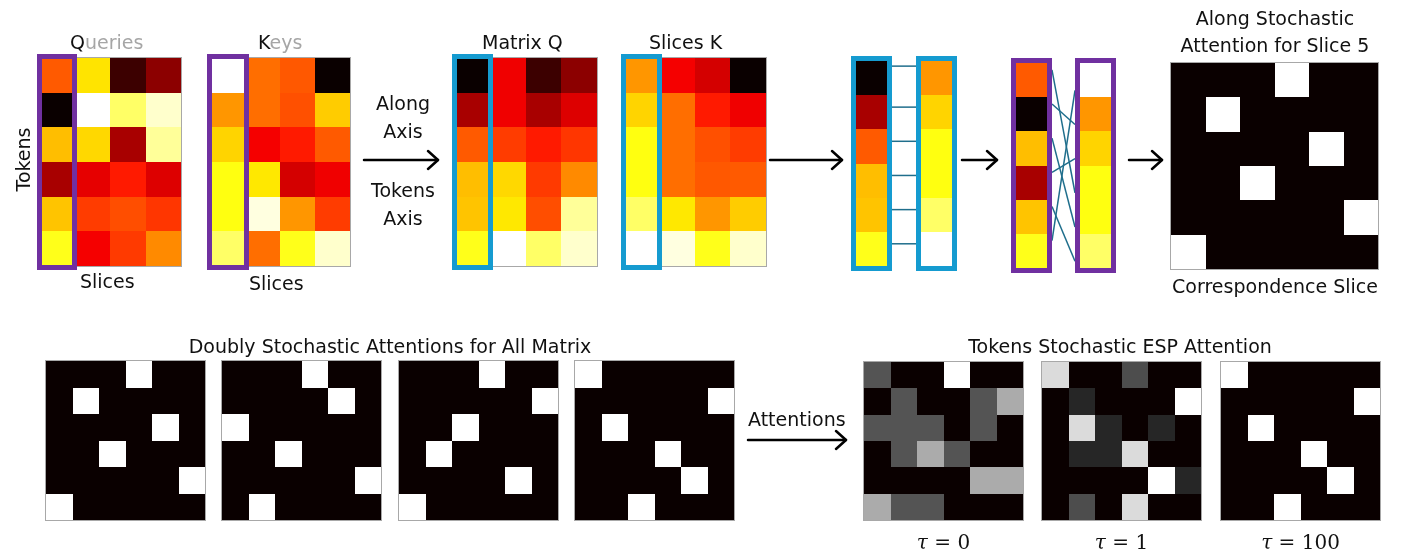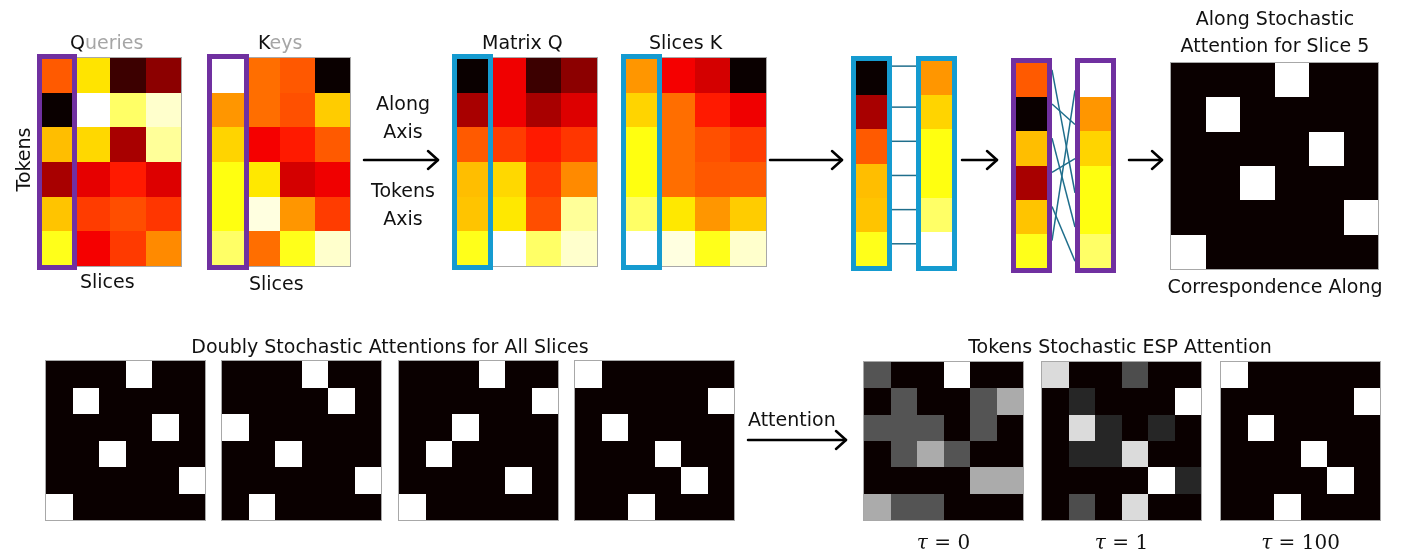--- a/index.html
+++ b/index.html
@@ -261,23 +261,23 @@
     <div class="cell" style="background: rgb(10, 0, 0);"></div>
     <div class="cell" style="background: rgb(10, 0, 0);"></div>
     <div class="cell" style="background: rgb(255, 255, 255);"></div>
     <div class="cell" style="background: rgb(255, 255, 255);"></div>
     <div class="cell" style="background: rgb(10, 0, 0);"></div>
     <div class="cell" style="background: rgb(10, 0, 0);"></div>
     <div class="cell" style="background: rgb(10, 0, 0);"></div>
     <div class="cell" style="background: rgb(10, 0, 0);"></div>
     <div class="cell" style="background: rgb(10, 0, 0);"></div>
   </div>
-<div class="lbl center" style="left:1145px; top:277px; width:260px;">Correspondence Along</div>
-
-<div class="lbl center" style="left:120px; top:337px; width:540px;">Doubly Stochastic Attentions for All Slices</div>
+<div class="lbl center" style="left:1145px; top:277px; width:260px;">Correspondence Slice</div>
+
+<div class="lbl center" style="left:120px; top:337px; width:540px;">Doubly Stochastic Attentions for All Matrix</div>
 
 <div class="grid" id="mx-all-0" style="left:45px; top:360px; width:161px; height:161px; grid-template-columns:repeat(6,1fr); grid-template-rows:repeat(6,1fr);">
     <div class="cell" style="background: rgb(10, 0, 0);"></div>
     <div class="cell" style="background: rgb(10, 0, 0);"></div>
     <div class="cell" style="background: rgb(10, 0, 0);"></div>
     <div class="cell" style="background: rgb(255, 255, 255);"></div>
     <div class="cell" style="background: rgb(10, 0, 0);"></div>
     <div class="cell" style="background: rgb(10, 0, 0);"></div>
     <div class="cell" style="background: rgb(10, 0, 0);"></div>
     <div class="cell" style="background: rgb(255, 255, 255);"></div>
@@ -418,21 +418,21 @@
     <div class="cell" style="background: rgb(255, 255, 255);"></div>
     <div class="cell" style="background: rgb(10, 0, 0);"></div>
     <div class="cell" style="background: rgb(10, 0, 0);"></div>
     <div class="cell" style="background: rgb(10, 0, 0);"></div>
     <div class="cell" style="background: rgb(255, 255, 255);"></div>
     <div class="cell" style="background: rgb(10, 0, 0);"></div>
     <div class="cell" style="background: rgb(10, 0, 0);"></div>
     <div class="cell" style="background: rgb(10, 0, 0);"></div>
   </div>
 
-<div class="lbl" style="left:748px; top:410px;">Attention</div>
+<div class="lbl" style="left:748px; top:410px;">Attentions</div>
 
 <div class="lbl center" style="left:880px; top:337px; width:480px;">Tokens Stochastic ESP Attention</div>
 
 <div class="grid" id="mx-esp-0" style="left:863px; top:361px; width:161px; height:160px; grid-template-columns:repeat(6,1fr); grid-template-rows:repeat(6,1fr);">
     <div class="cell" style="background: rgb(84, 84, 84);"></div>
     <div class="cell" style="background: rgb(10, 0, 0);"></div>
     <div class="cell" style="background: rgb(10, 0, 0);"></div>
     <div class="cell" style="background: rgb(255, 255, 255);"></div>
     <div class="cell" style="background: rgb(10, 0, 0);"></div>
     <div class="cell" style="background: rgb(10, 0, 0);"></div>

